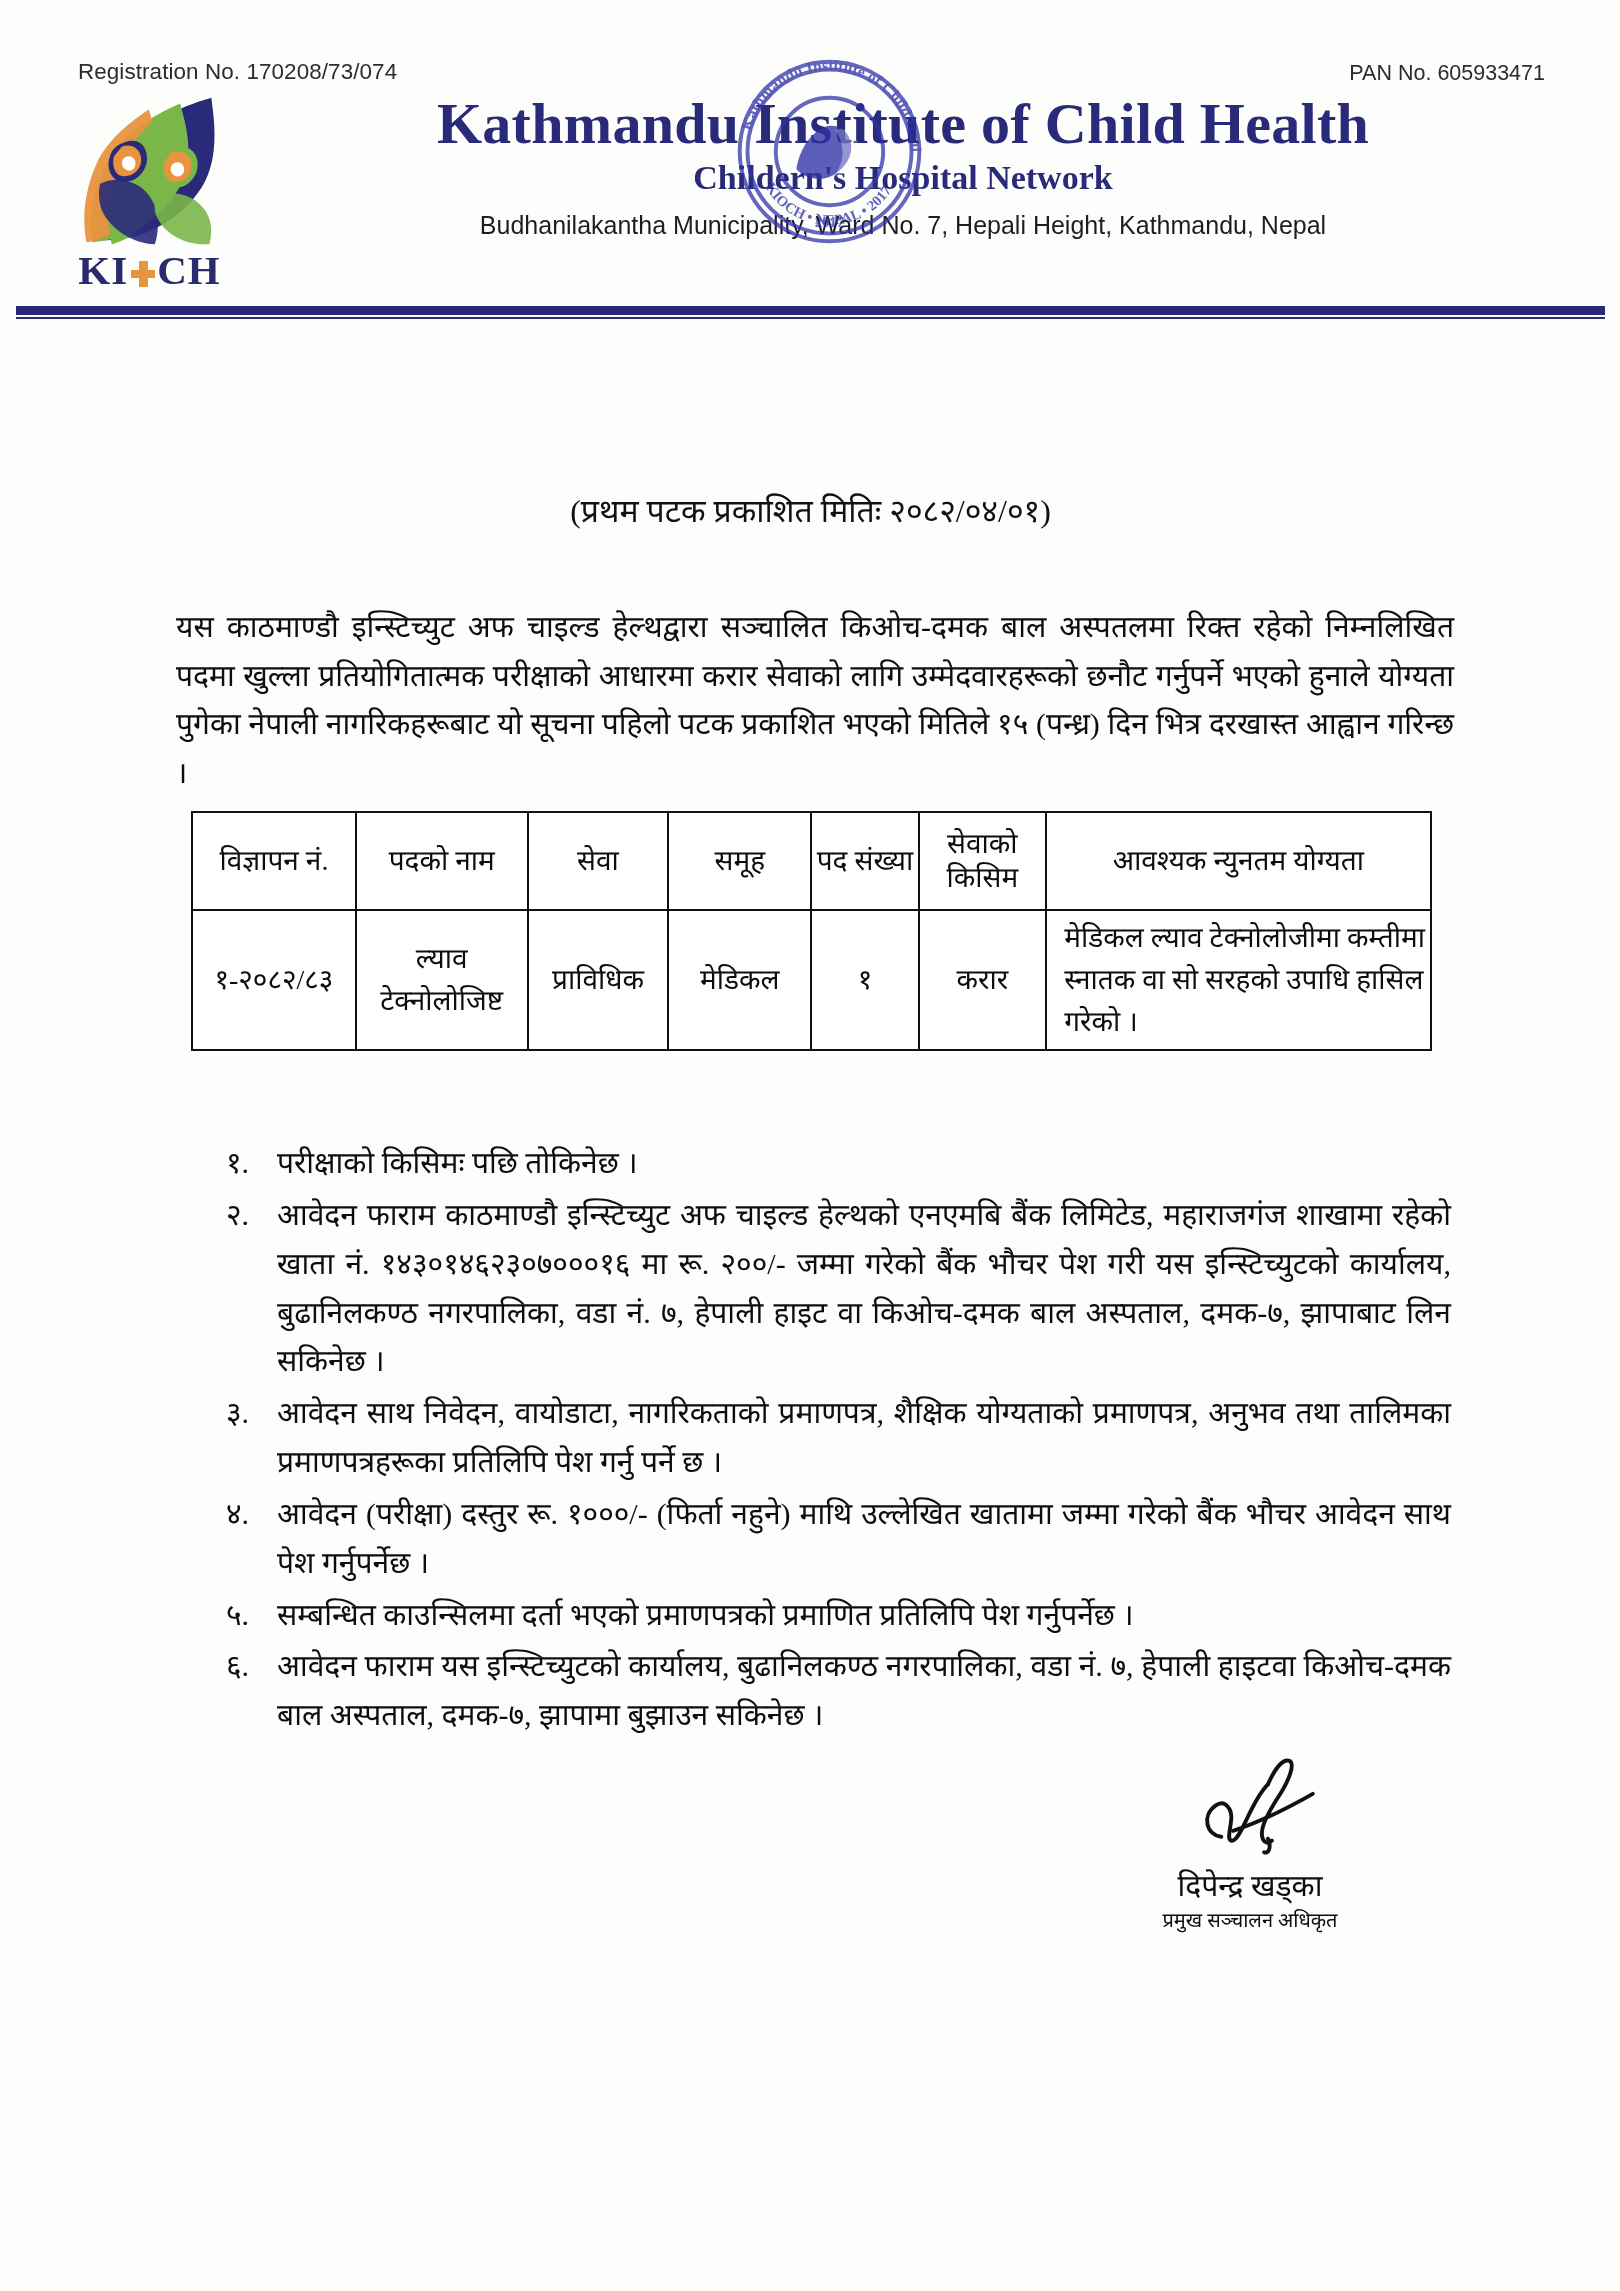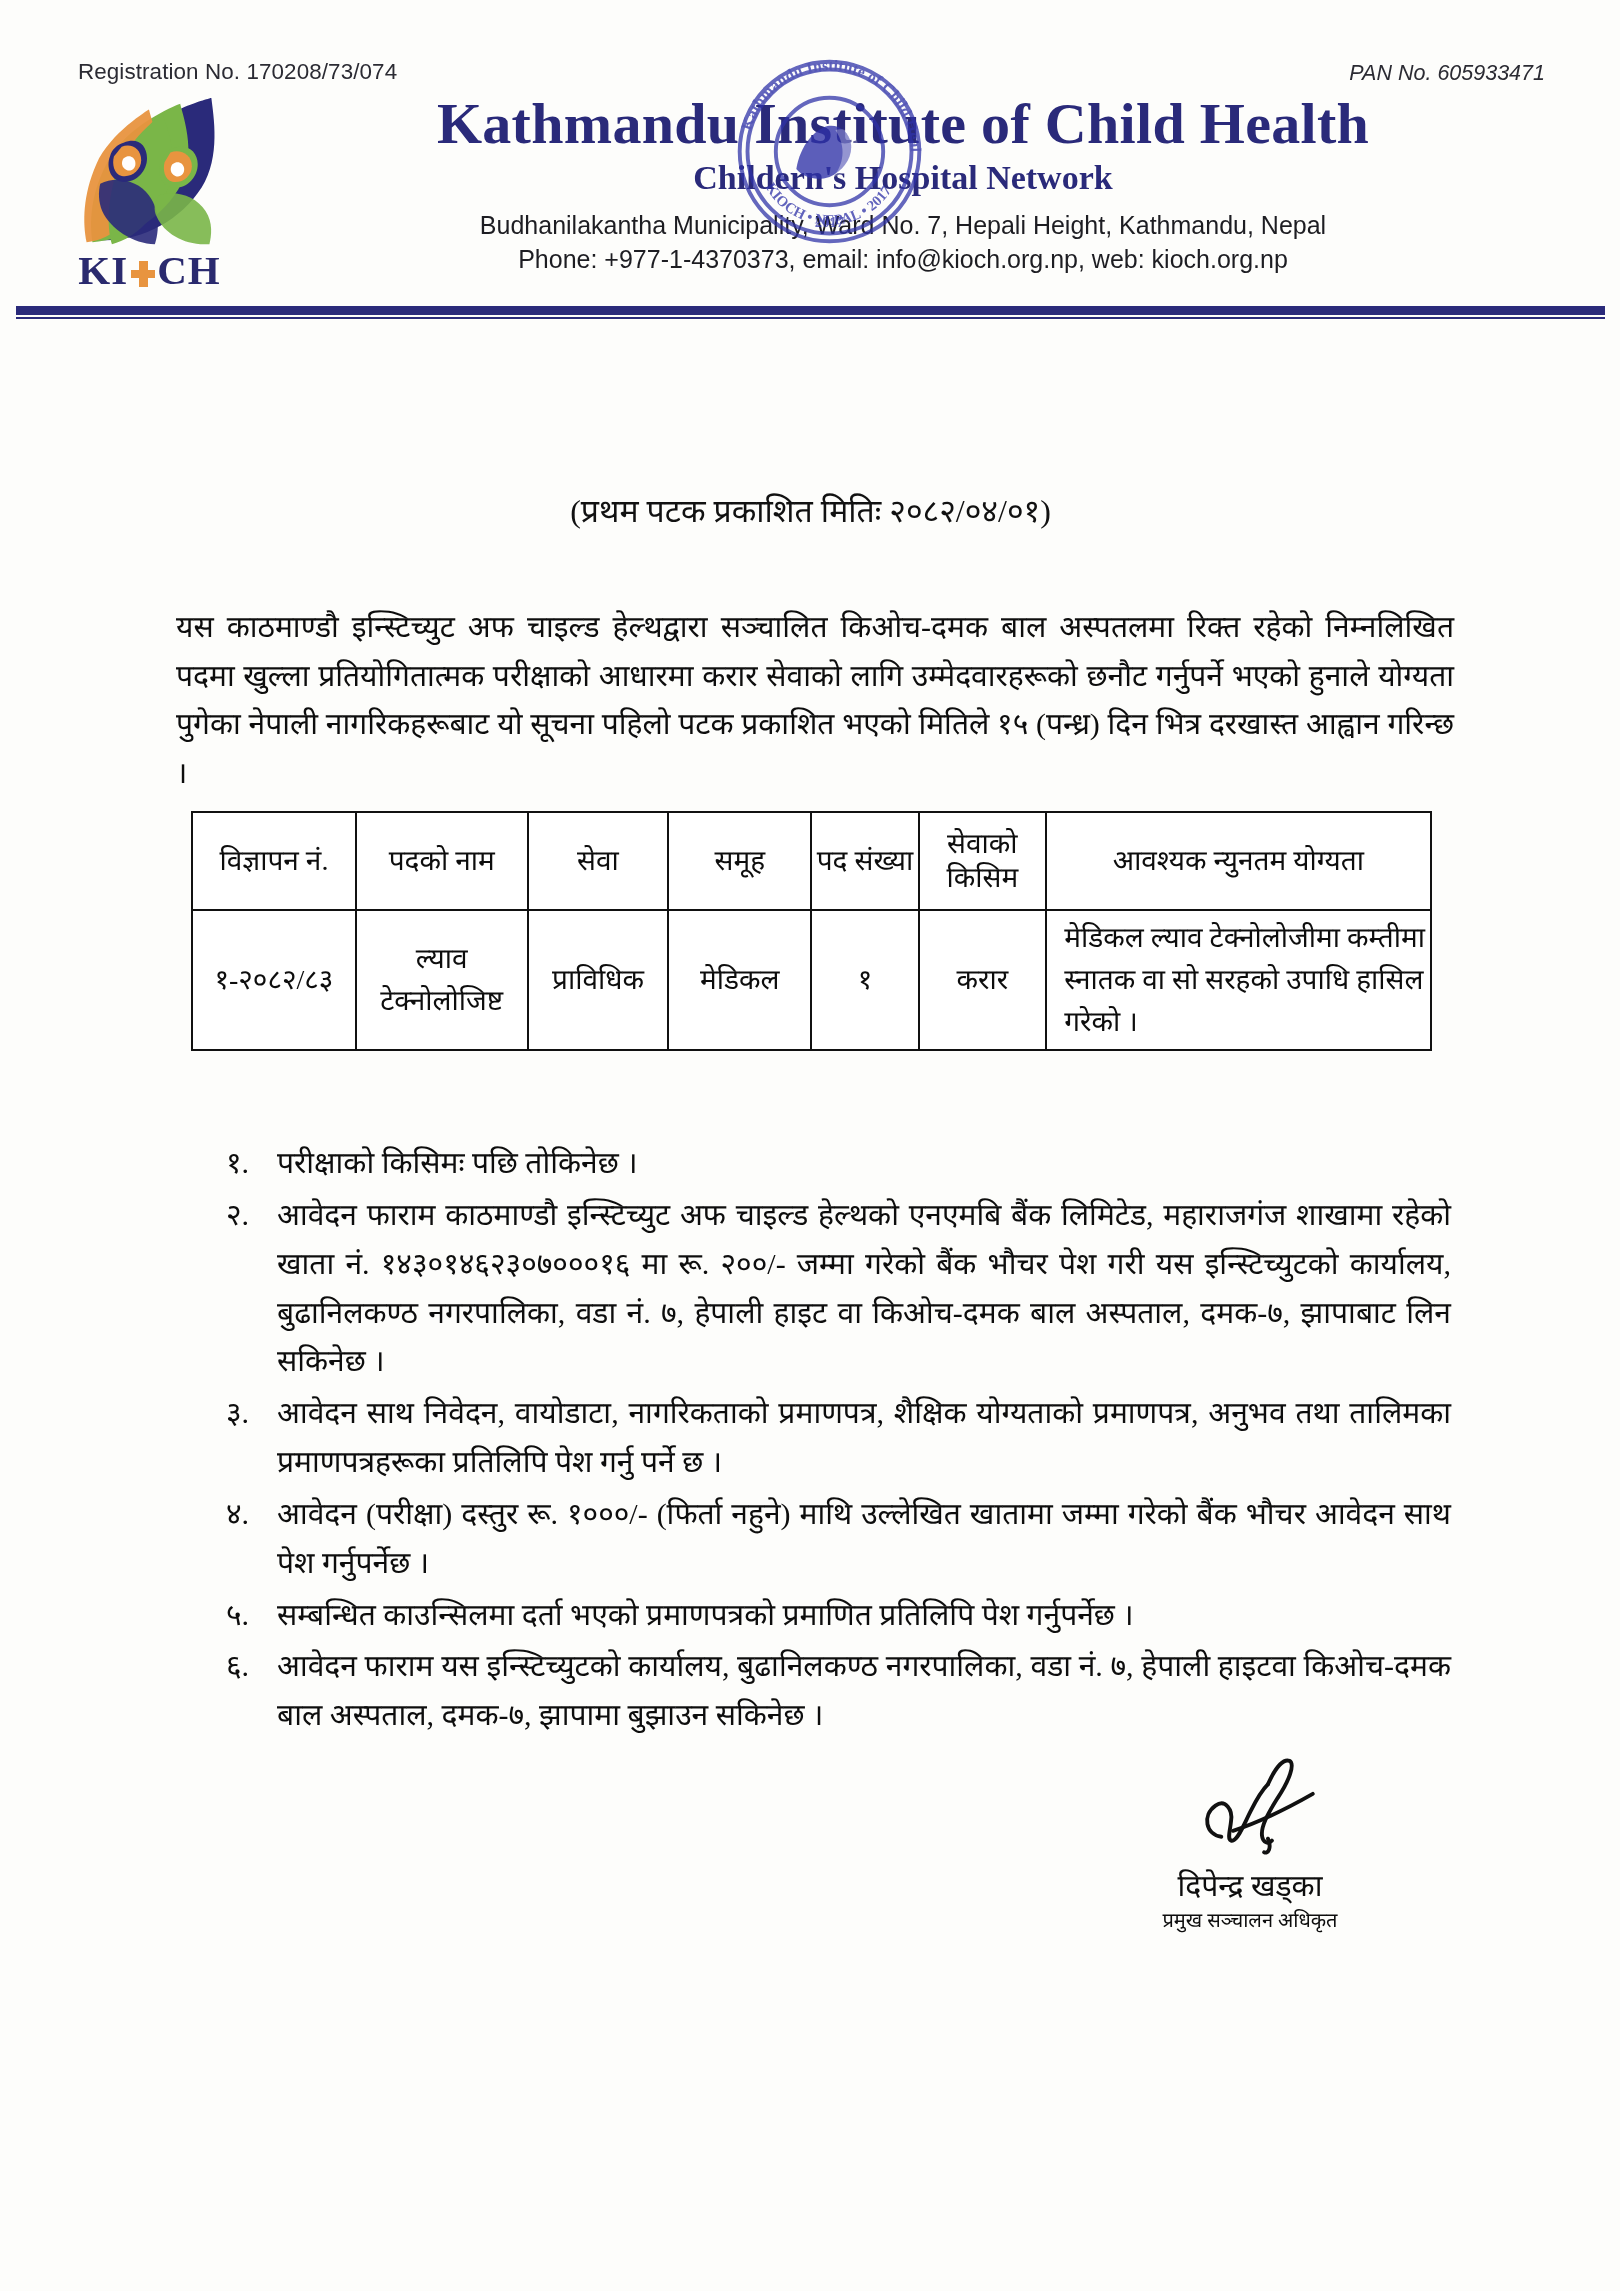--- a/index.html
+++ b/index.html
@@ -36,21 +36,20 @@
     letter-spacing: 0.1px;
     white-space: nowrap;
   }
   .pan-no {
     position: absolute;
     right: 76px;
     top: 2px;
     font-size: 21.5px;
     color: #2b2b33;
     white-space: nowrap;
-    font-style: italic;
   }
 
   .logo-wrap {
     position: absolute;
     left: 57px;
     top: 94px;
     width: 185px;
     height: 213px;
   }
   .logo-mark {
@@ -312,21 +311,20 @@
     </div>
     <div class="logo-word">
       <span>KI</span><span class="plus"></span><span>CH</span>
     </div>
   </div>
 
   <div class="hdr-center">
     <div class="org-title">Kathmandu Institute of Child Health</div>
     <div class="org-sub">Childern's Hospital Network</div>
     <div class="org-addr">Budhanilakantha Municipality, Ward No. 7, Hepali Height, Kathmandu, Nepal</div>
-    <div class="org-contact">Phone: +977-1-4370373, email: info@kioch.org.np, web: kioch.org.np</div>
   </div>
 
   <div class="seal">
     <svg viewBox="0 0 210 210" width="205" height="205" aria-hidden="true">
       <defs>
         <path id="arcTop" d="M 22 105 A 83 83 0 0 1 188 105"></path>
         <path id="arcBot" d="M 30 105 A 75 75 0 0 0 180 105"></path>
       </defs>
       <g fill="none" stroke="#2f32a8" stroke-width="4" opacity="0.9">
         <circle cx="105" cy="105" r="92"></circle>

